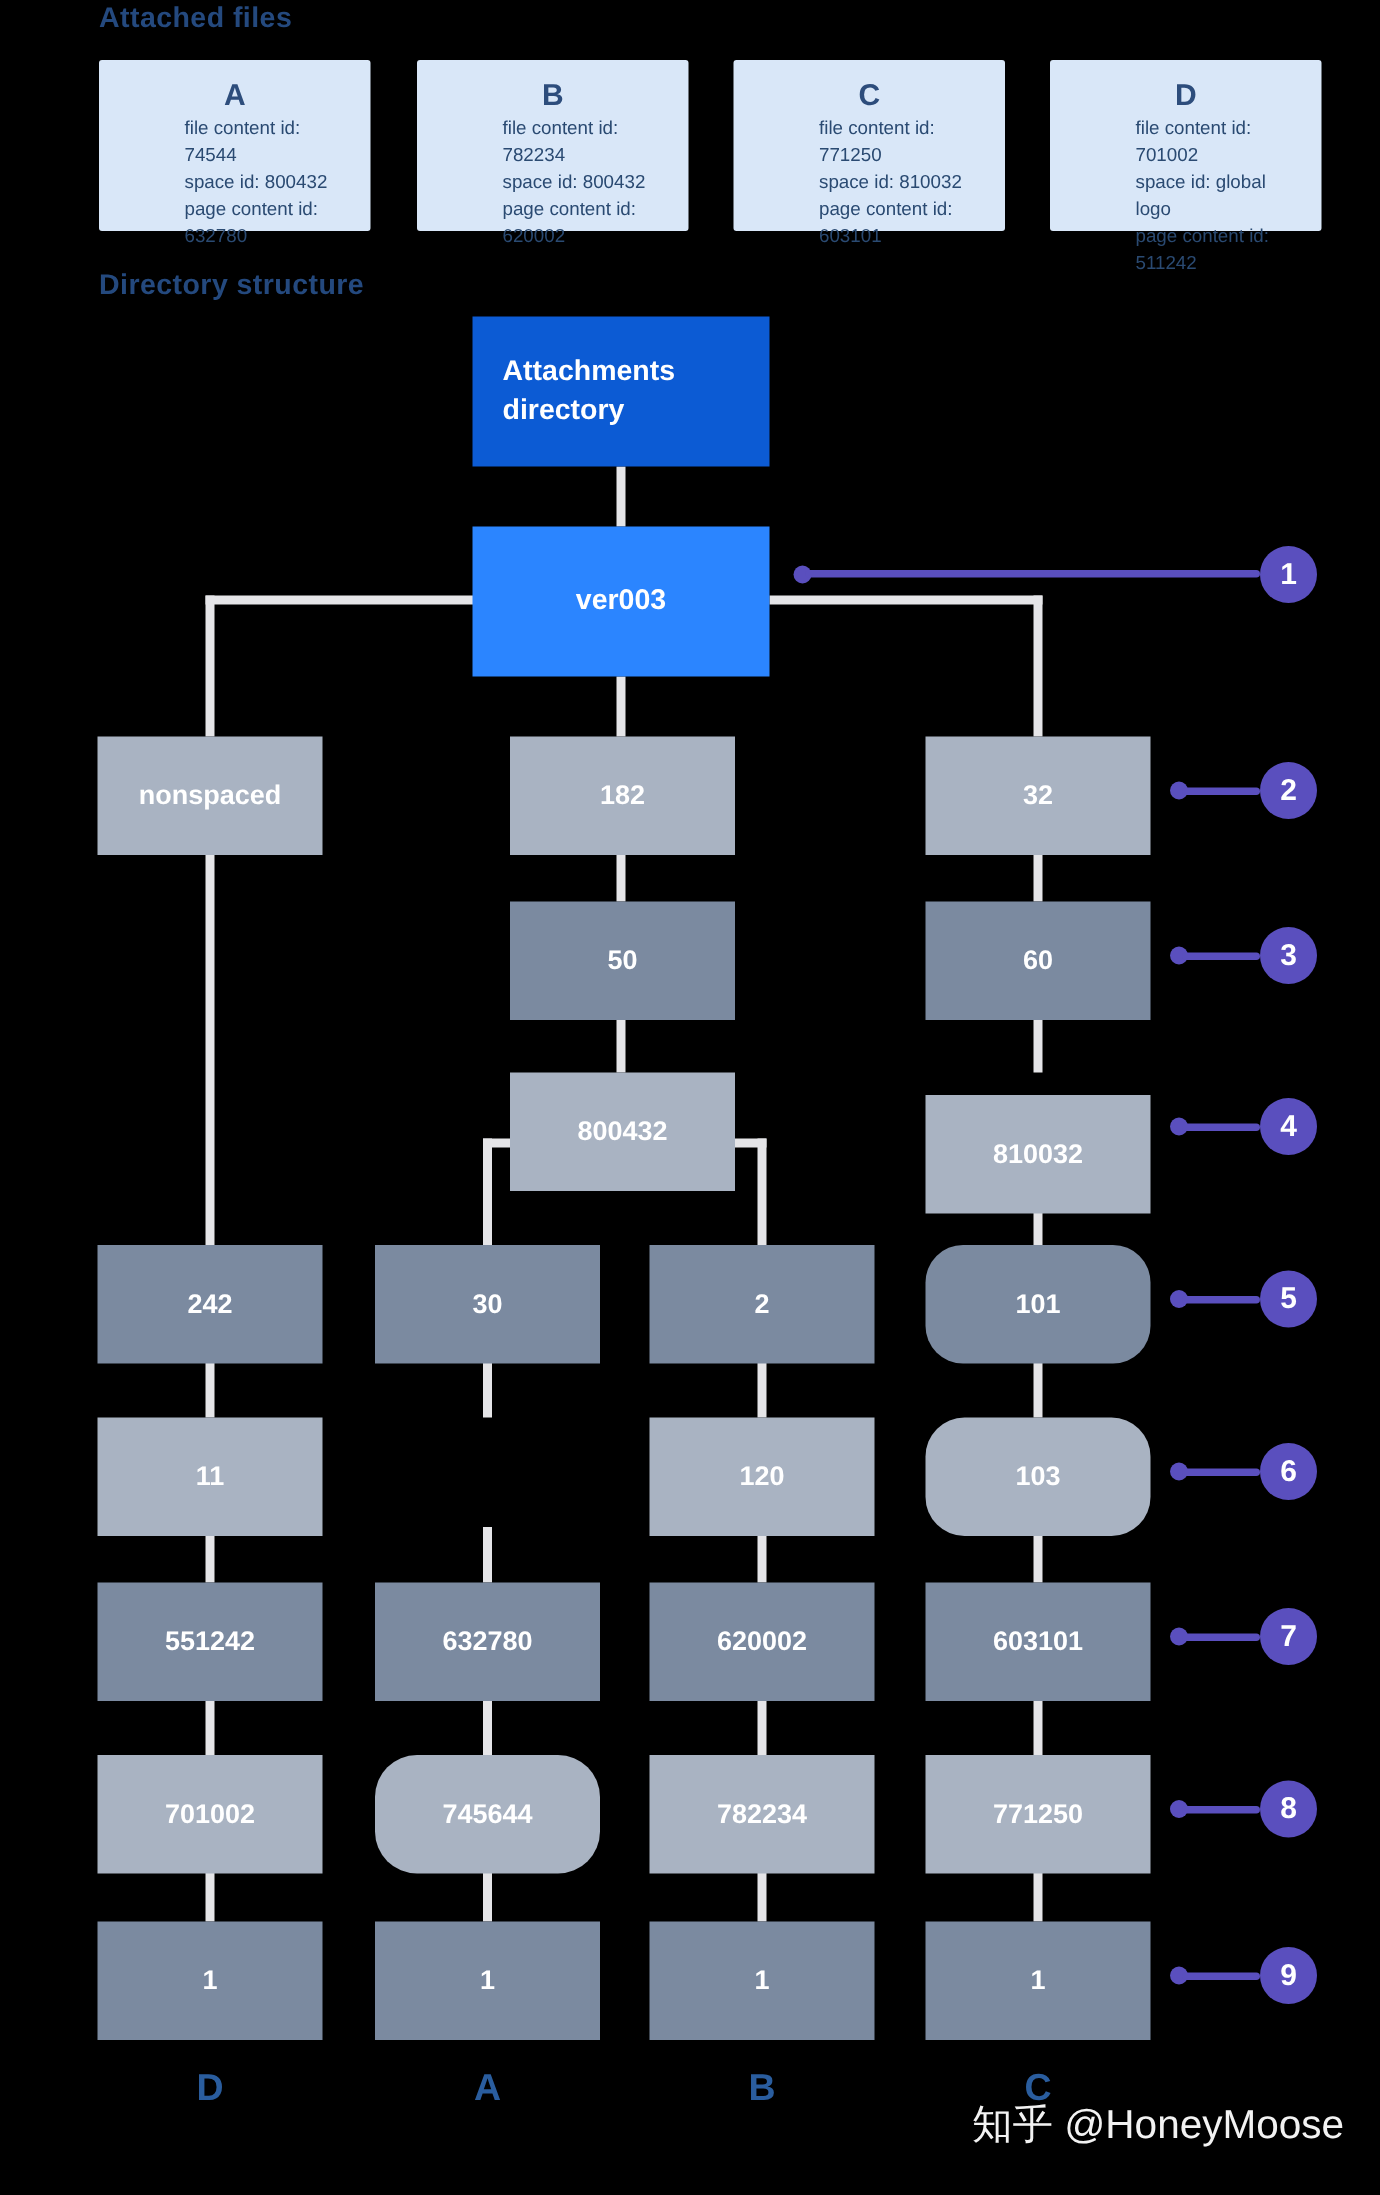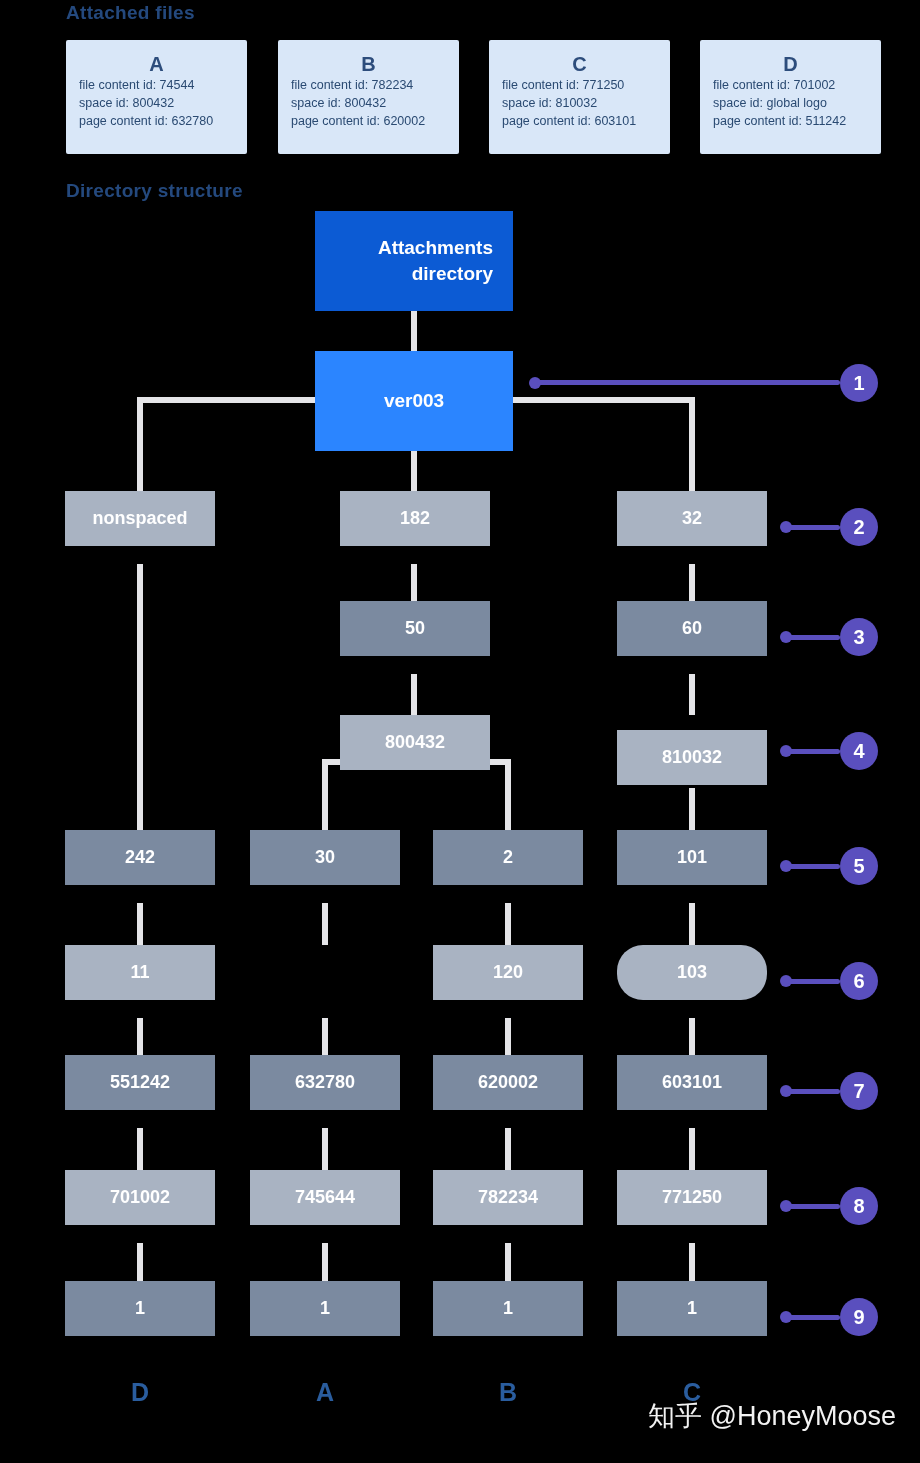--- a/index.html
+++ b/index.html
@@ -2,26 +2,26 @@
 <html><head>
 <meta charset="utf-8">
 <style>
   html,body{margin:0;padding:0;}
   body{background:#000;font-family:"Liberation Sans",sans-serif;}
   .stage{position:relative;width:920px;height:1463px;background:#000;overflow:hidden;}
   .heading{position:absolute;font-size:19px;font-weight:bold;color:#24497e;letter-spacing:.3px;}
   .card{position:absolute;width:181px;height:114px;background:#d9e7f8;border-radius:2px;
         color:#2a4a72;}
   .card .ctitle{display:block;text-align:center;font-weight:bold;font-size:20px;color:#2d4d7c;margin-top:13px;}
-  .card .cline{display:block;font-size:12.5px;line-height:18px;padding:0 11px 0 13px;}
+  .card .cline{display:block;font-size:12.5px;line-height:18px;padding:0 11px 0 13px;margin-left:44px;}
   .card .cline:first-of-type{margin-top:9px;}
   .node{position:absolute;display:flex;align-items:center;justify-content:center;
-        color:#fff;font-weight:bold;font-size:18px;text-align:right;}
+        color:#fff;font-weight:bold;font-size:18px;text-align:left;}
   .big{width:198px;height:100px;font-size:19px;line-height:26px;padding:0 20px;box-sizing:border-box;}
-  .w{width:150px;height:55px;}
+  .w{width:150px;height:79px;}
   .root{background:#0c5bd4;}
   .ver{background:#2b85ff;}
   .light{background:#a9b3c2;}
   .dark{background:#7b8aa0;}
   .line{position:absolute;background:#e5e5e8;}
   .pline{position:absolute;height:5px;border-radius:3px;background:#5a4fbe;}
   .pdot{position:absolute;width:12px;height:12px;border-radius:50%;background:#5a4fbe;}
   .badge{position:absolute;width:38px;height:38px;border-radius:50%;background:#5a4fbe;
          color:#fff;display:flex;align-items:center;justify-content:center;
          font-size:20px;font-weight:bold;}
@@ -104,33 +104,33 @@
 
   <div class="node w dark" style="left:340px;top:601px;">50</div>
   <div class="node w dark" style="left:617px;top:601px;">60</div>
 
   <div class="node w light" style="left:340px;top:715px;">800432</div>
   <div class="node w light" style="left:617px;top:730px;">810032</div>
 
   <div class="node w dark" style="left:65px;top:830px;">242</div>
   <div class="node w dark" style="left:250px;top:830px;">30</div>
   <div class="node w dark" style="left:433px;top:830px;">2</div>
-  <div class="node w dark" style="left:617px;top:830px;">101</div>
+  <div class="node w dark" style="left:617px;top:830px;border-radius:25px;">101</div>
 
   <div class="node w light" style="left:65px;top:945px;">11</div>
   <div class="node w light" style="left:433px;top:945px;">120</div>
   <div class="node w light" style="left:617px;top:945px;border-radius:26px;">103</div>
 
   <div class="node w dark" style="left:65px;top:1055px;">551242</div>
   <div class="node w dark" style="left:250px;top:1055px;">632780</div>
   <div class="node w dark" style="left:433px;top:1055px;">620002</div>
   <div class="node w dark" style="left:617px;top:1055px;">603101</div>
 
   <div class="node w light" style="left:65px;top:1170px;">701002</div>
-  <div class="node w light" style="left:250px;top:1170px;">745644</div>
+  <div class="node w light" style="left:250px;top:1170px;border-radius:28px;">745644</div>
   <div class="node w light" style="left:433px;top:1170px;">782234</div>
   <div class="node w light" style="left:617px;top:1170px;">771250</div>
 
   <div class="node w dark" style="left:65px;top:1281px;">1</div>
   <div class="node w dark" style="left:250px;top:1281px;">1</div>
   <div class="node w dark" style="left:433px;top:1281px;">1</div>
   <div class="node w dark" style="left:617px;top:1281px;">1</div>
 
   <div class="pdot" style="left:529px;top:377px;"></div>
   <div class="pline" style="left:537px;top:380px;width:303px;"></div>

